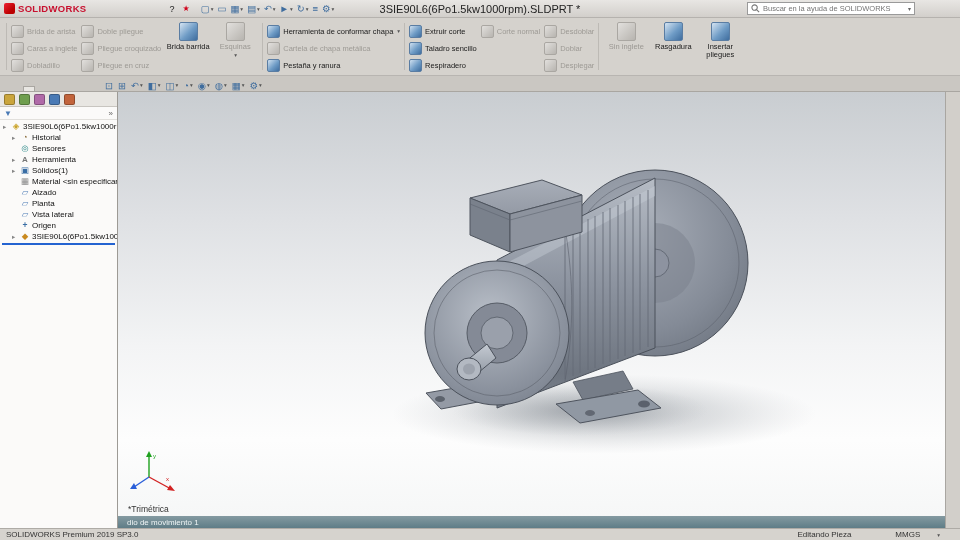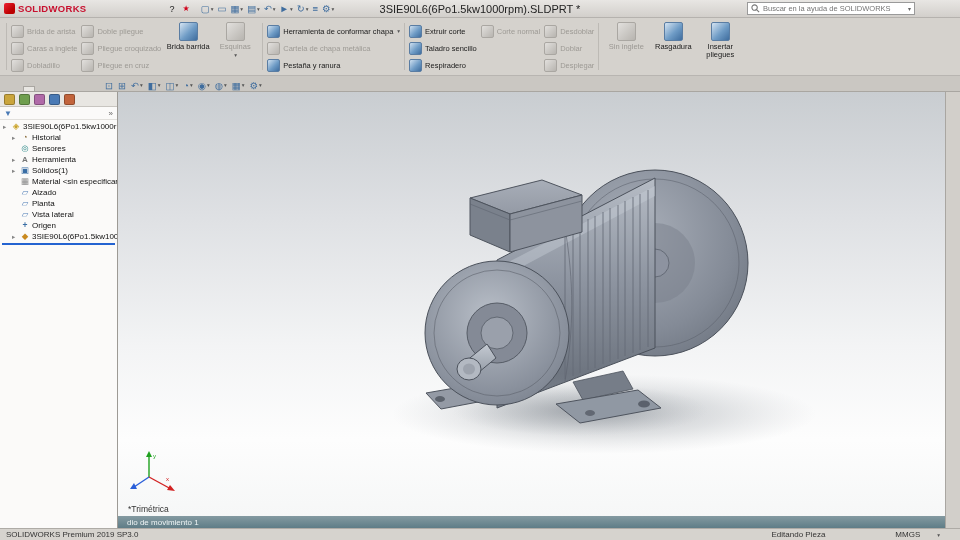--- a/index.html
+++ b/index.html
@@ -80,21 +80,21 @@
   .view-label{position:absolute;left:10px;bottom:2px;font-size:8.5px;color:#333;}
   .triad{position:absolute;left:12px;bottom:16px;}
   .motion-bar{flex:0 0 12px;background:linear-gradient(#849aa1,#5f7d87);display:flex;align-items:center;padding-left:9px;color:#eef4f5;font-size:8px;}
 
   .taskpane{flex:0 0 15px;background:#d2cfca;border-left:1px solid #a9a6a1;display:flex;flex-direction:column;align-items:center;padding-top:4px;gap:5px;}
   .tp-icon{font-size:9px;color:#4a6f9e;line-height:1;}
 
   
   .statusbar{flex:0 0 12px;background:#d6d3ce;border-top:1px solid #aeaba6;display:flex;align-items:center;padding:0 6px;font-size:8px;color:#333;}
   .sb-spacer{flex:1;}
-  .sb-editing{margin-right:70px;}
+  .sb-editing{margin-right:44px;}
   .sb-units{display:flex;align-items:center;gap:16px;margin-right:14px;}
 </style>
 </head>
 <body>
 
 <div class="app">
 
   <div class="titlebar">
     <div class="logo">
       <span class="logo-mark"></span>

